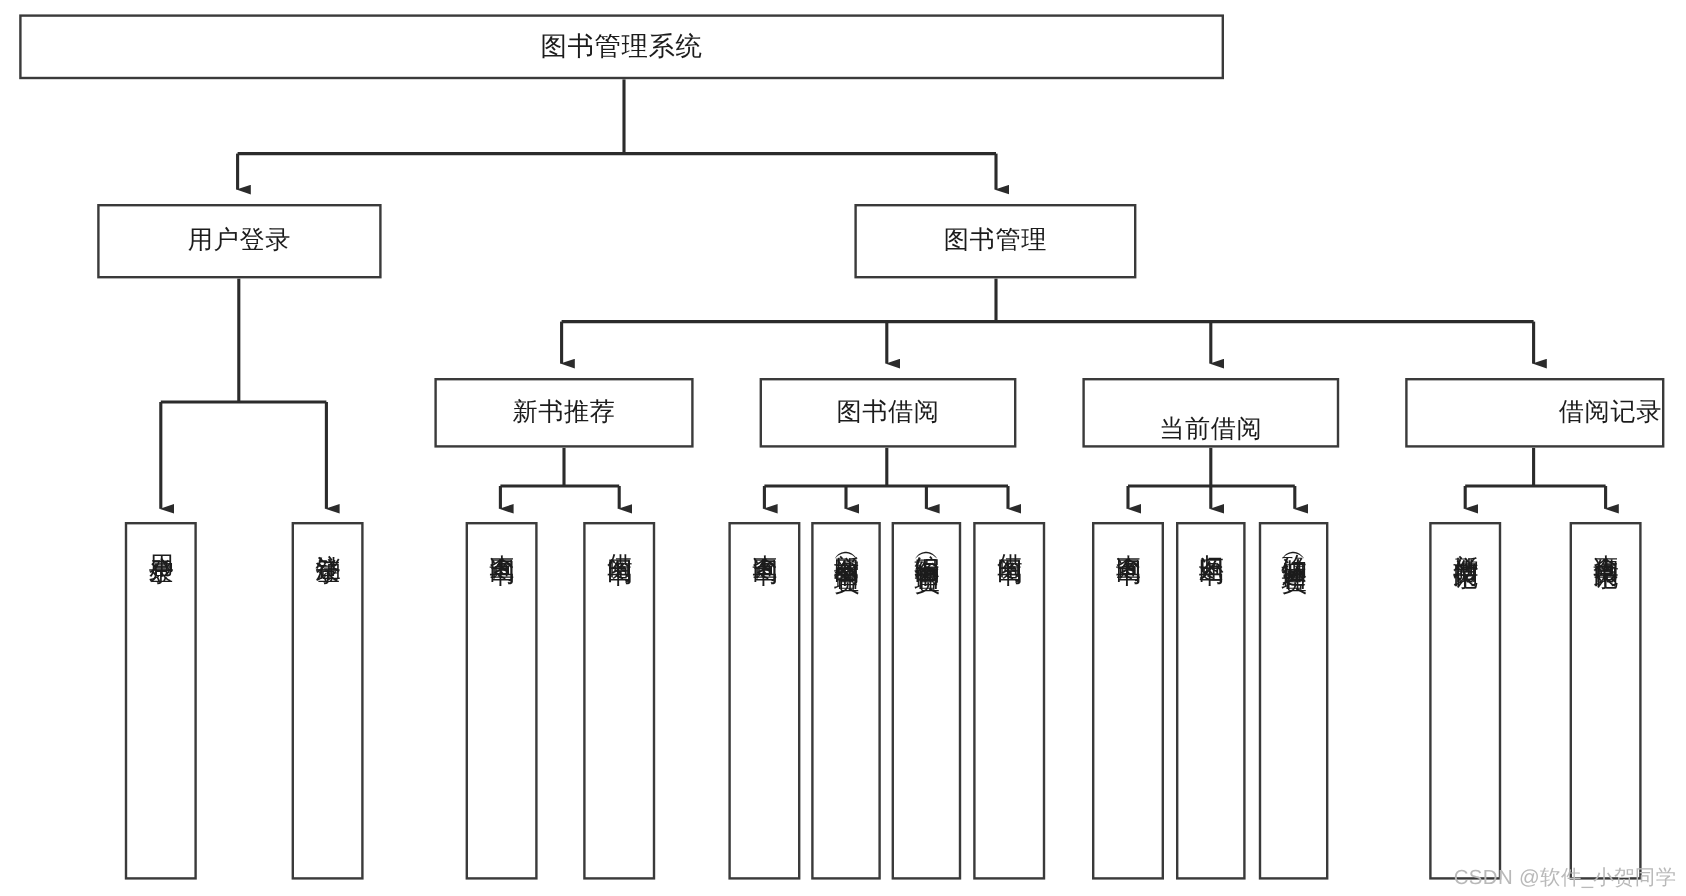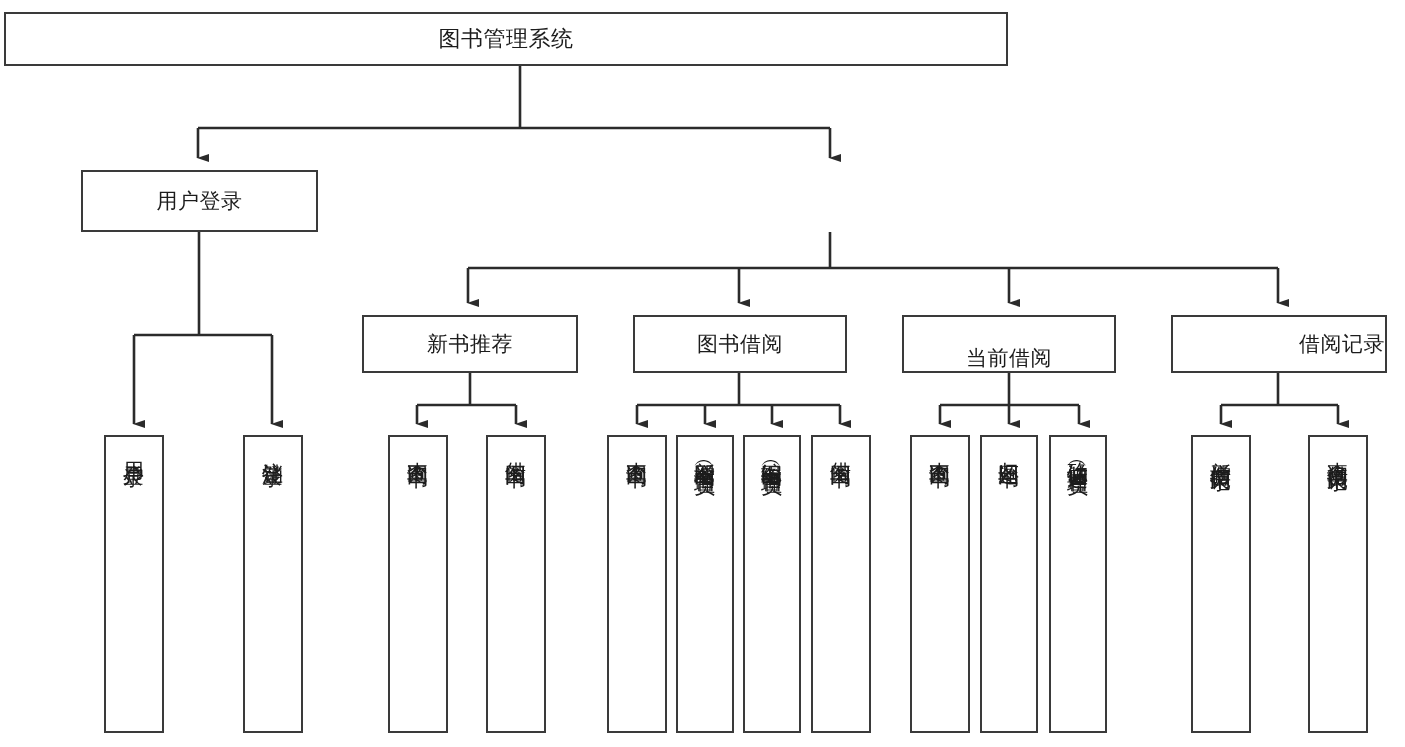--- a/index.html
+++ b/index.html
@@ -118,27 +118,30 @@
       <path d="M1009,405 L1009,424" marker-end="url(#arrow)"></path>
       <path d="M1079,405 L1079,424" marker-end="url(#arrow)"></path>
 
       <path d="M1278,373 L1278,405"></path>
       <path d="M1221,405 L1338,405"></path>
       <path d="M1221,405 L1221,424" marker-end="url(#arrow)"></path>
       <path d="M1338,405 L1338,424" marker-end="url(#arrow)"></path>
     </g>
   </svg>
 
-  <div class="node horiz root" style="left:4px; top:12px; width:1004px; height:54px;">
+  <div class="node horiz root" style="left:16px; top:12px; width:1004px; height:54px;">
     <span class="label">图书管理系统</span>
   </div>
 
   <div class="node horiz" style="left:81px; top:170px; width:237px; height:62px;">
     <span class="label">用户登录</span>
   </div>
+  <div class="node horiz" style="left:712px; top:170px; width:235px; height:62px;">
+    <span class="label">图书管理</span>
+  </div>
 
   <div class="node horiz" style="left:633px; top:315px; width:214px; height:58px;">
     <span class="label">图书借阅</span>
   </div>
   <div class="node horiz" style="left:362px; top:315px; width:216px; height:58px;">
     <span class="label">新书推荐</span>
   </div>
   <div class="node horiz" style="left:902px; top:315px; width:214px; height:58px;align-items:flex-end;">
     <span class="label">当前借阅</span>
   </div>
@@ -183,14 +186,15 @@
     <span class="label">确认归还（管理员）</span>
   </div>
 
   <div class="node vert" style="left:1191px; top:435px; width:60px; height:298px;">
     <span class="label">新增借阅记录</span>
   </div>
   <div class="node vert" style="left:1308px; top:435px; width:60px; height:298px;">
     <span class="label">查询借阅记录</span>
   </div>
 
+  <div class="watermark">CSDN @软件_小贺同学</div>
 
 </div>
 
 </body></html>

